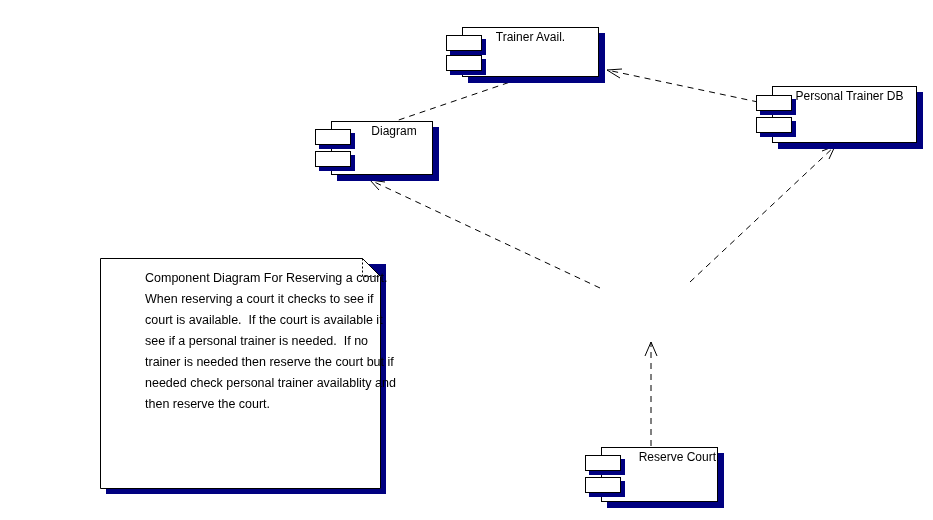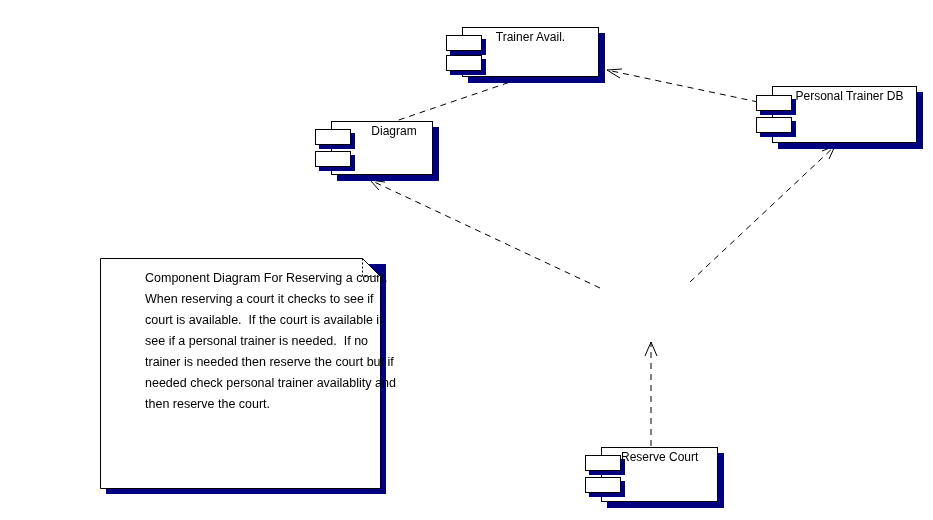--- a/index.html
+++ b/index.html
@@ -201,21 +201,21 @@
     <div class="component-shadow"></div>
     <div class="component-body"></div>
     <div class="stub stub-top" style="top:8px;">
       <div class="stub-shadow"></div>
       <div class="stub-body"></div>
     </div>
     <div class="stub stub-bottom" style="top:30px;">
       <div class="stub-shadow"></div>
       <div class="stub-body"></div>
     </div>
-    <div class="component-label" style="left:20px; right:2px; text-align:left;">Reserve Court</div>
+    <div class="component-label" style="left:20px; right:2px; text-align:right;">Reserve Court</div>
   </div>
 
   <div id="note" style="left:100px; top:258px; width:280px; height:230px;">
     <div class="note-shadow"></div>
     <svg class="note-svg" width="281" height="231" viewBox="0 0 281 231">
       <path d="M 0.5,0.5 L 262.5,0.5 L 280.5,18.5 L 280.5,230.5 L 0.5,230.5 Z" fill="#ffffff" stroke="#000000" stroke-width="1"></path>
       <path d="M 262.5,0.5 L 262.5,18.5 L 280.5,18.5" fill="none" stroke="#000000" stroke-width="1" stroke-dasharray="2,2"></path>
     </svg>
     <div class="note-text">Component Diagram For Reserving a court.
 When reserving a court it checks to see if

